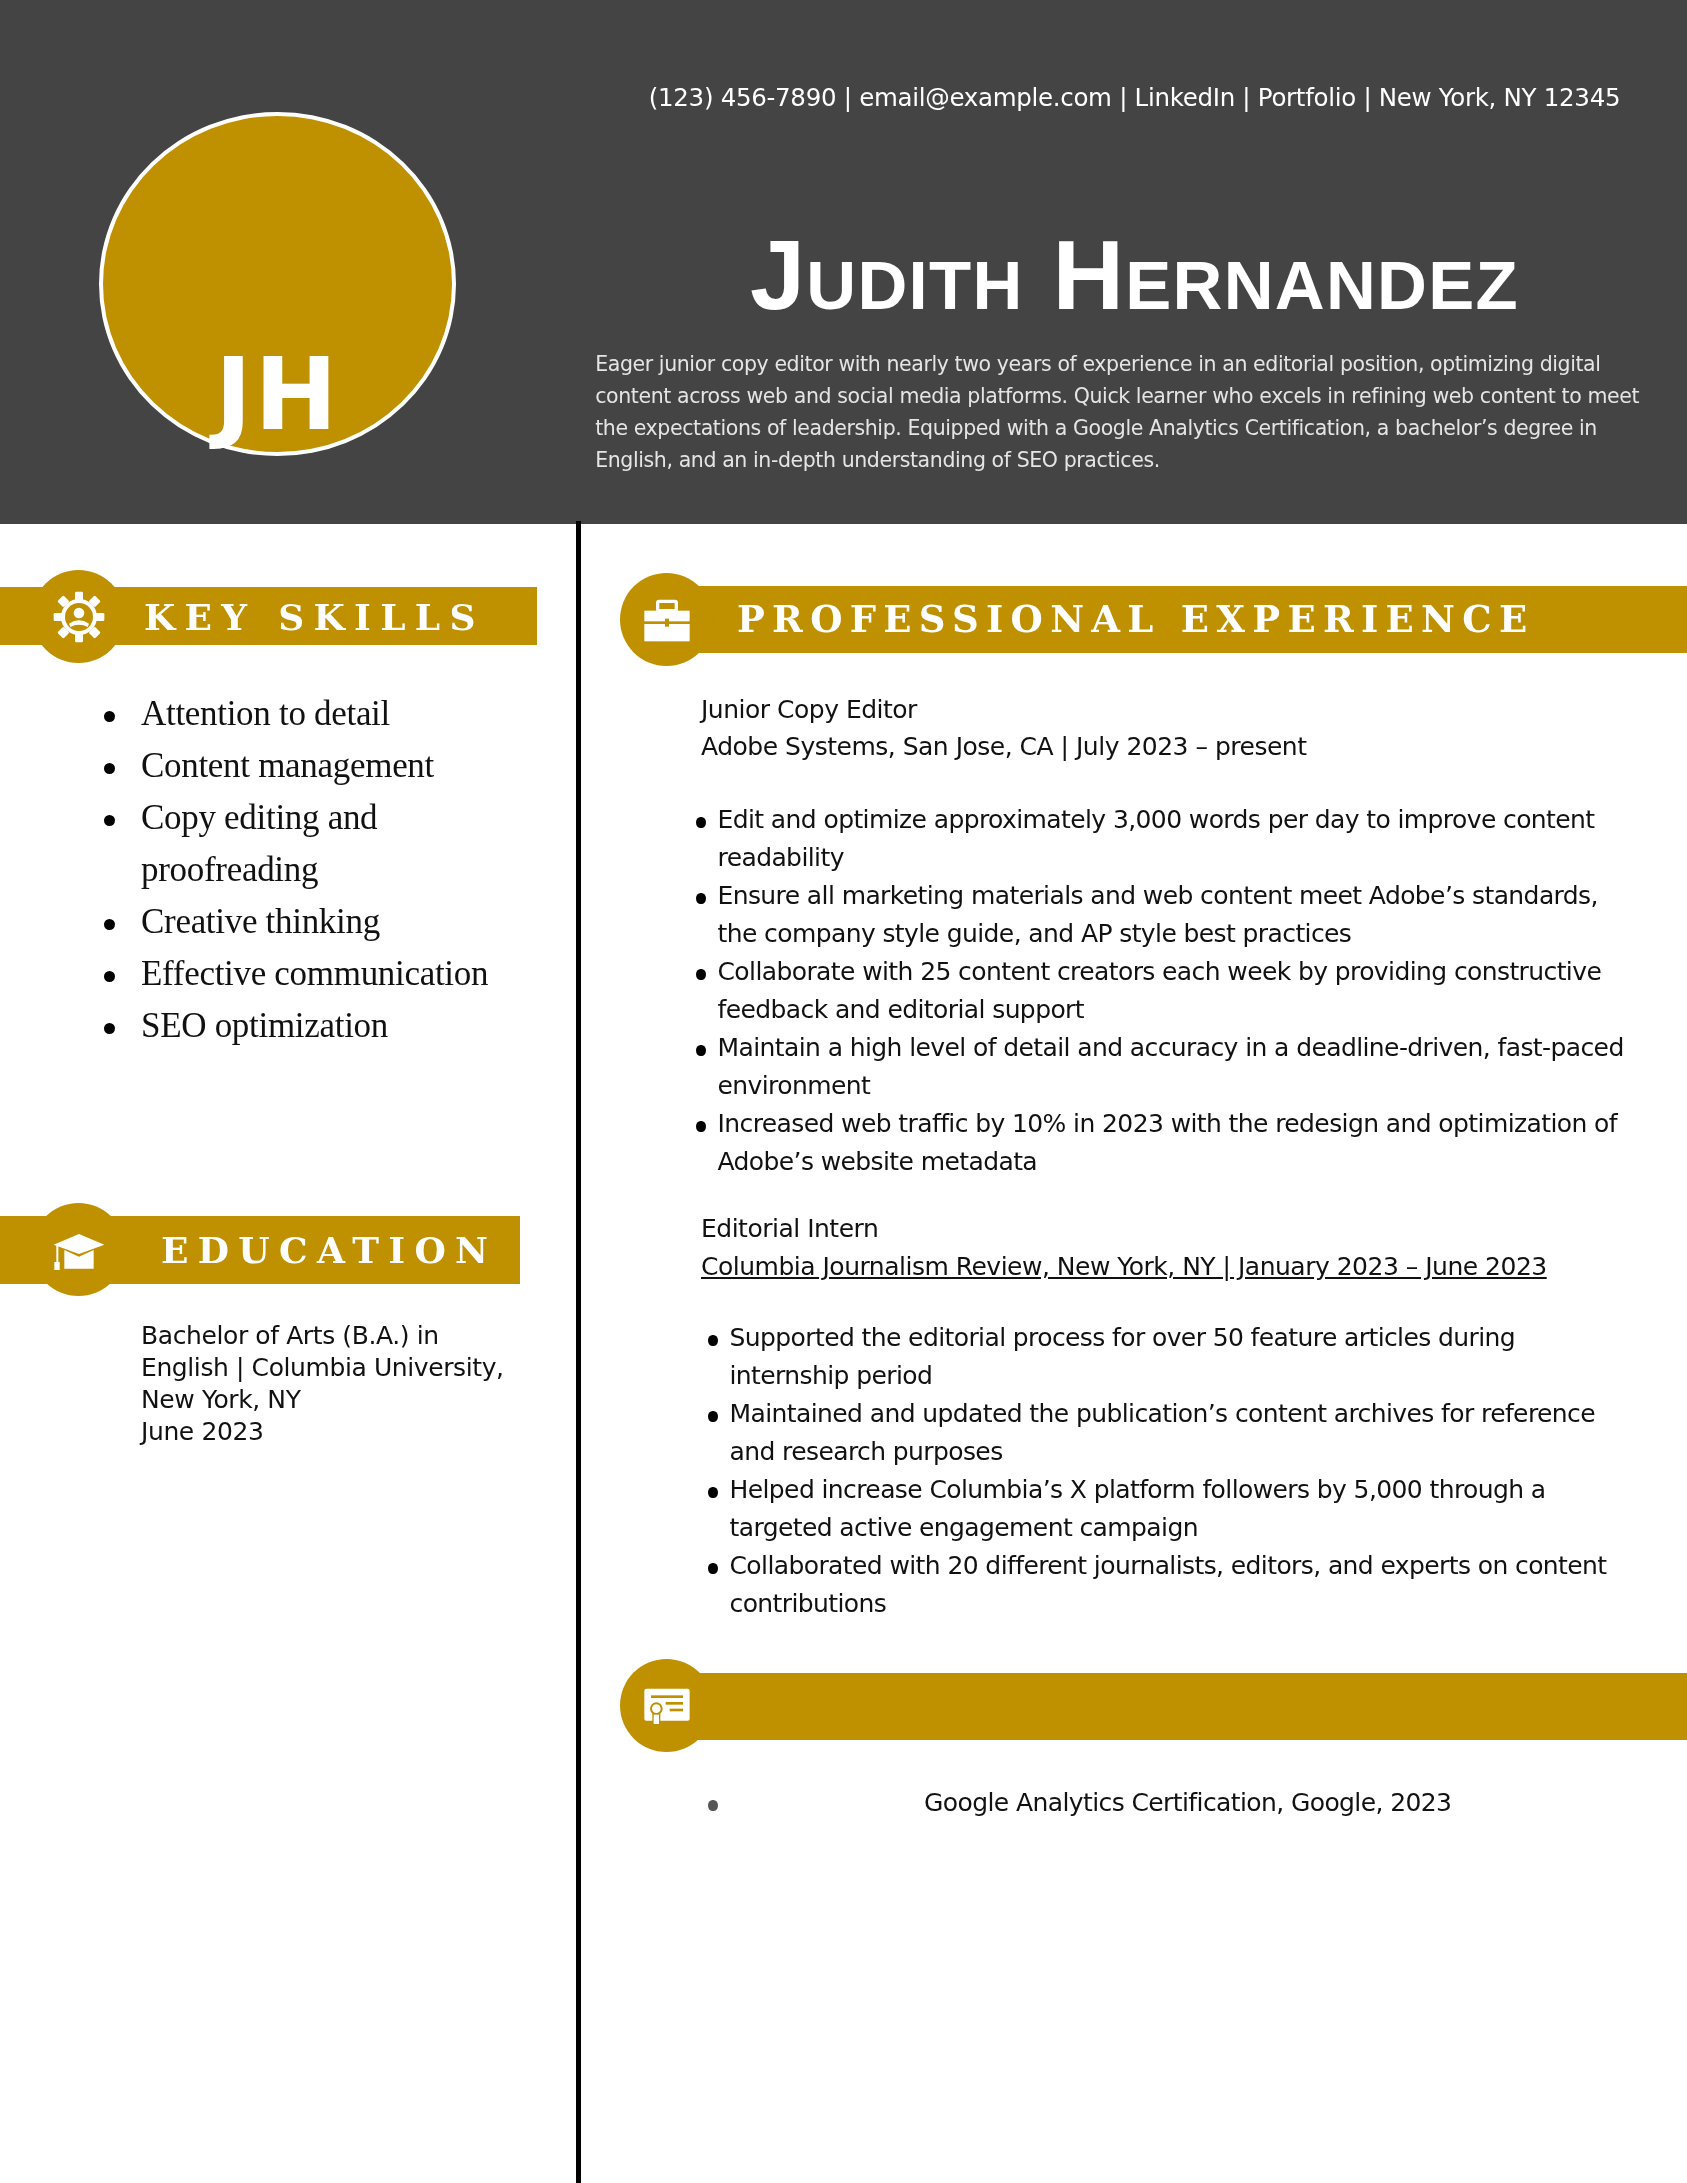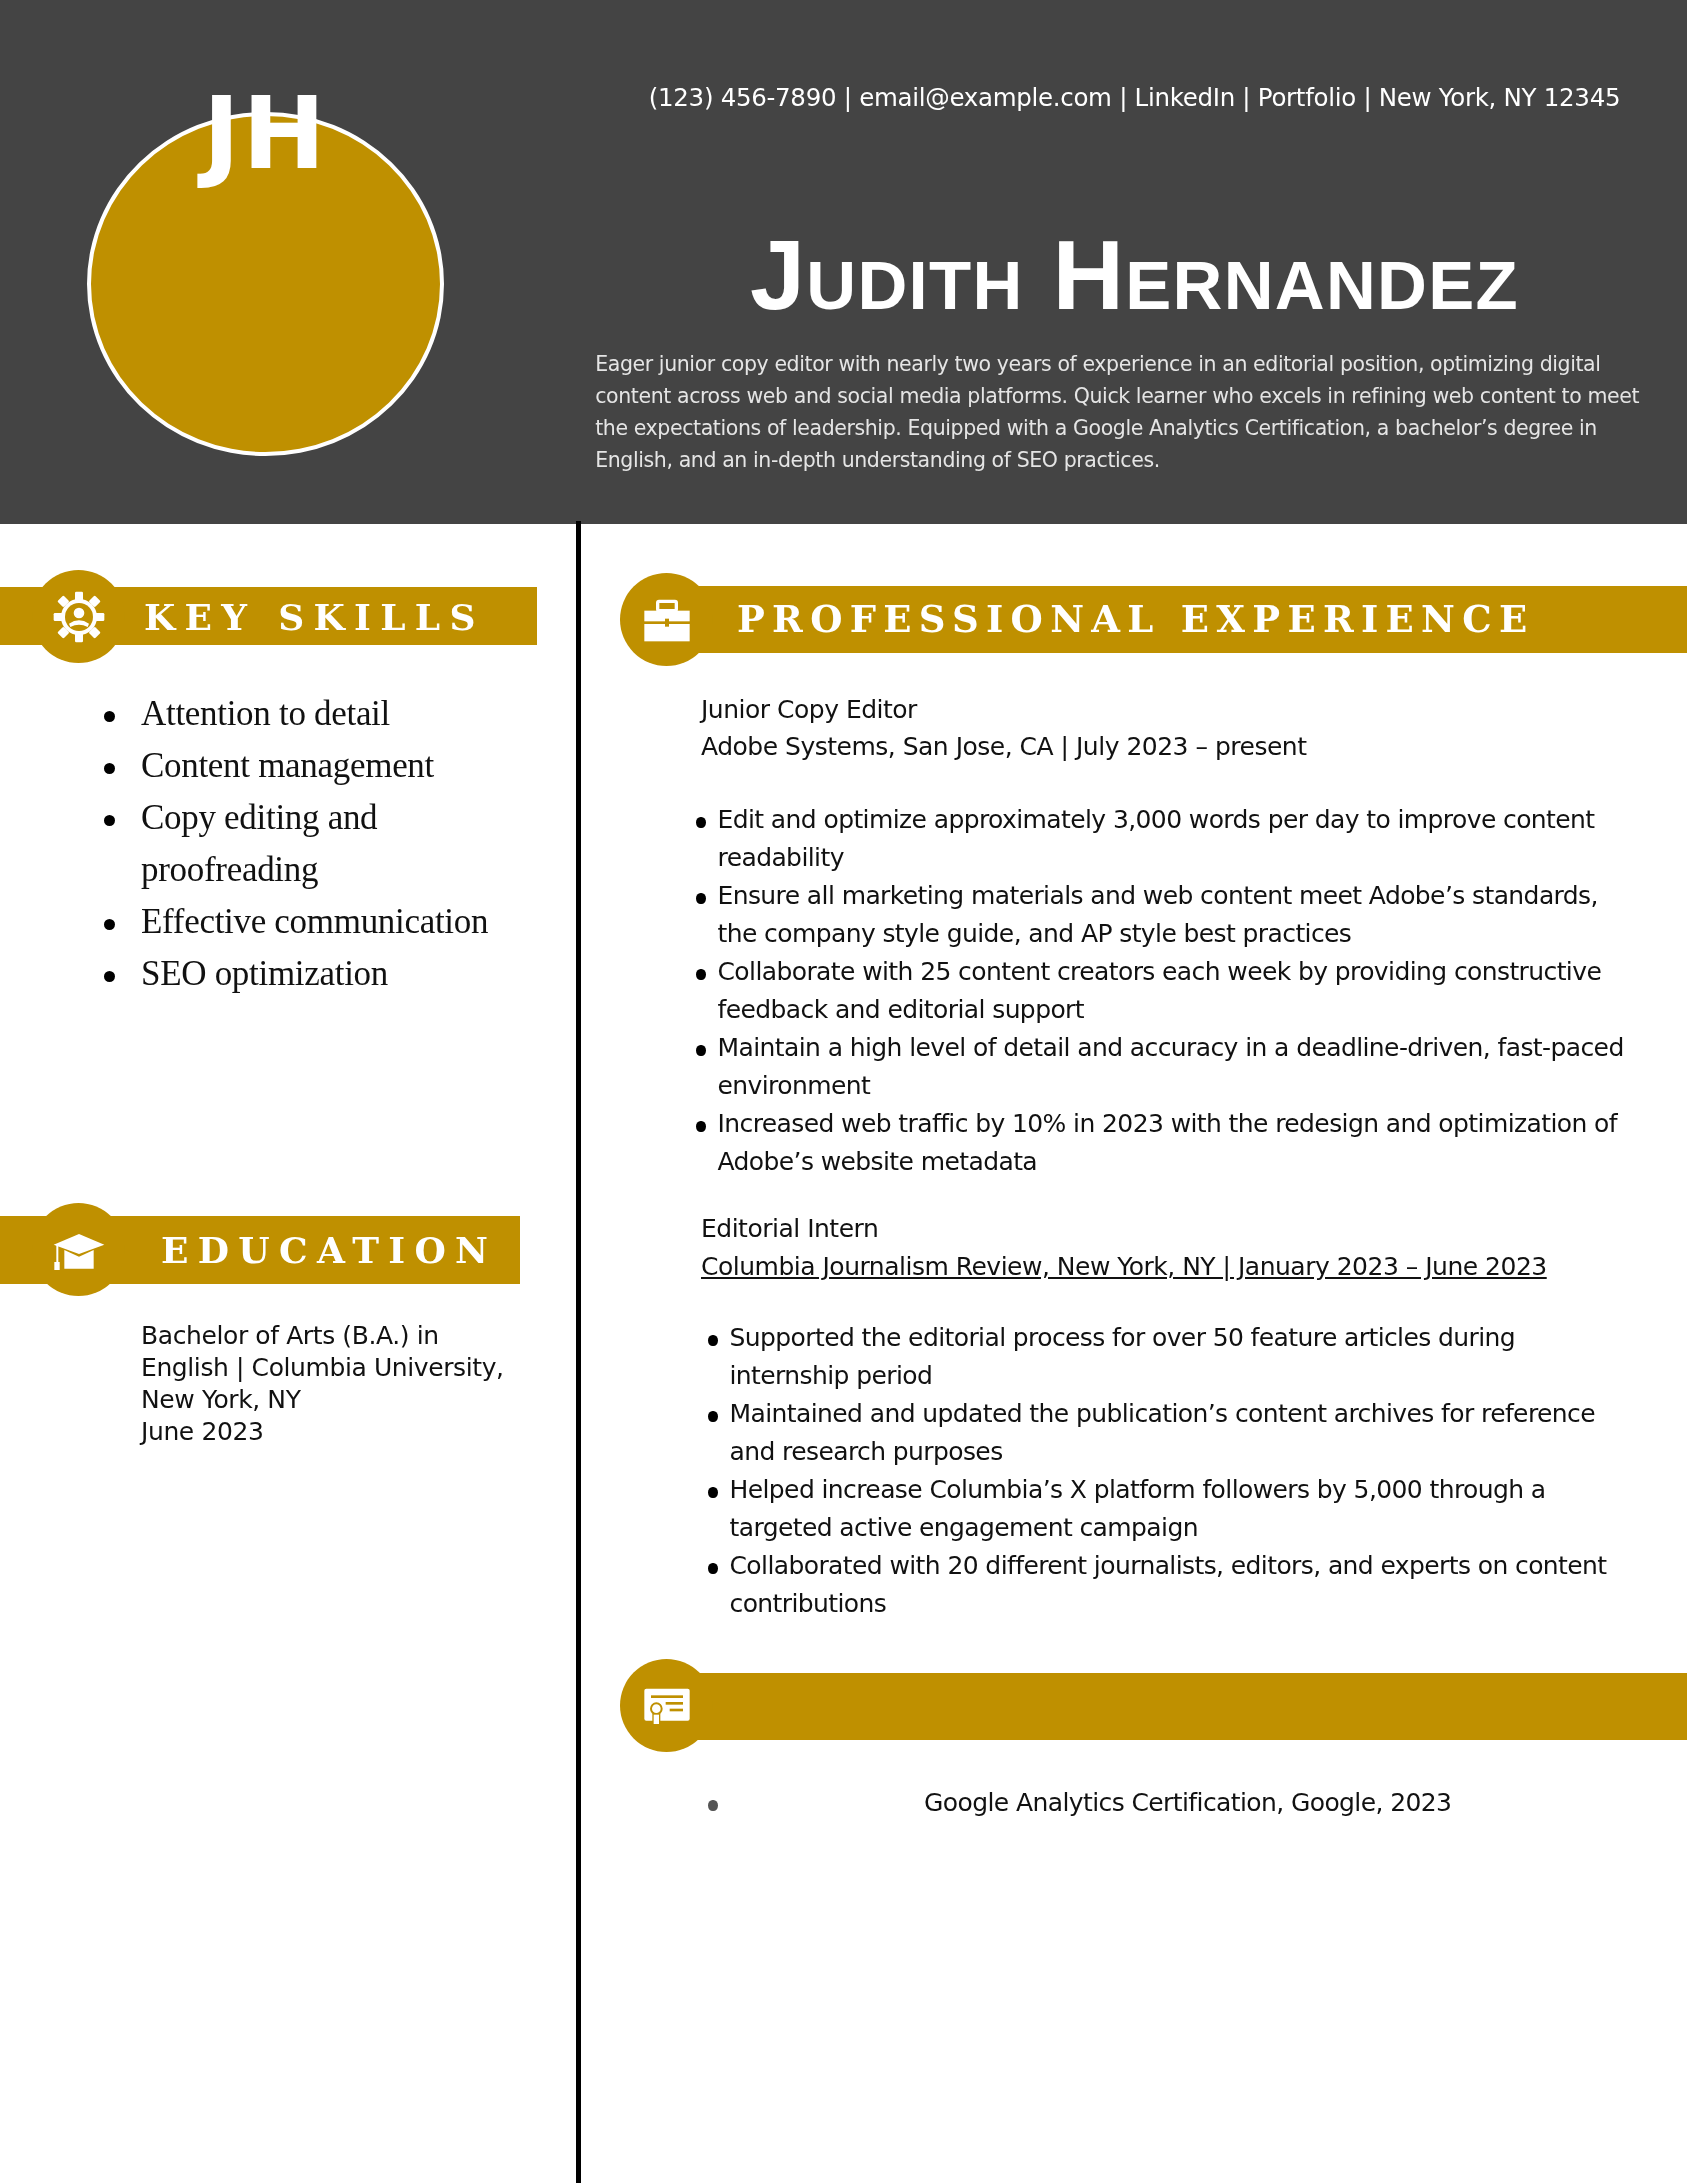--- a/index.html
+++ b/index.html
@@ -1,21 +1,21 @@
 <!DOCTYPE html>
 <html style="font-size:10.6px"><head>
 <meta charset="utf-8">
 <style>
   html, body { margin:0; padding:0; }
   body { width:1687px; height:2183px; position:relative; background:#ffffff; overflow:hidden;
          font-family:"Liberation Sans", sans-serif; color:#111; }
   .header { position:absolute; left:0; top:0; width:1687px; height:524px; background:#444444; }
-  .monogram { position:absolute; left:87px; top:112px; width:357px; height:344px; border-radius:50%;
+  .monogram { position:absolute; left:99px; top:112px; width:357px; height:344px; border-radius:50%;
               background:#BF9000; border:4.6px solid #ffffff; box-sizing:border-box;
-              display:flex; align-items:flex-start; justify-content:center; }
+              display:flex; align-items:flex-end; justify-content:center; }
   .monogram span { color:#fff; font-family:"DejaVu Sans", sans-serif; font-weight:bold; font-size:99px;
                    letter-spacing:2.6px; margin-top:-40px; }
   .contact { position:absolute; left:582px; top:83px; width:1105px; text-align:center; color:#fff;
              font-size:24.5px; font-family:"DejaVu Sans", sans-serif; letter-spacing:-0.3px; }
   .name { position:absolute; left:582px; top:225px; width:1105px; text-align:center; color:#fff;
           font-family:"Liberation Sans", sans-serif; font-weight:bold; font-size:99px; font-variant:small-caps;
           letter-spacing:1.3px; line-height:1; }
   .summary { position:absolute; left:582px; top:348px; width:1105px; text-align:left; color:#e5e5e5;
              font-size:20.5px; line-height:32px; font-family:"DejaVu Sans", sans-serif; letter-spacing:-0.4px; padding:0 13.2px; box-sizing:border-box; }
   .divider { position:absolute; left:576px; top:521px; width:5.3px; height:1662px; background:#000; }
@@ -68,20 +68,21 @@
     <circle cx="42" cy="36" r="8" fill="#fff"></circle>
     <path d="M27 52 Q42 42 57 52 L55 57 Q42 50 29 57 Z" fill="#fff"></path>
   </svg>
 </div>
 <div class="bar-title" style="left:144px;top:599px;">KEY SKILLS</div>
 
 <ul class="skills">
   <li>Attention to detail</li>
   <li>Content management</li>
   <li style="width:251px;">Copy editing and proofreading</li>
+  <li>Creative thinking</li>
   <li>Effective communication</li>
   <li>SEO optimization</li>
 </ul>
 
 <div class="bar" style="left:0;top:1216px;width:520px;height:68px;"></div>
 <div class="icon-circle" style="left:32px;top:1203px;">
   <svg viewBox="0 0 84 84">
     <polygon points="42,18 80,34 42,48 4,34" fill="#fff"></polygon>
     <path d="M20 42 L20 70 L64 70 L64 42 L42 52 Z" fill="#fff"></path>
     <rect x="8" y="34" width="3" height="30" fill="#fff"></rect>

